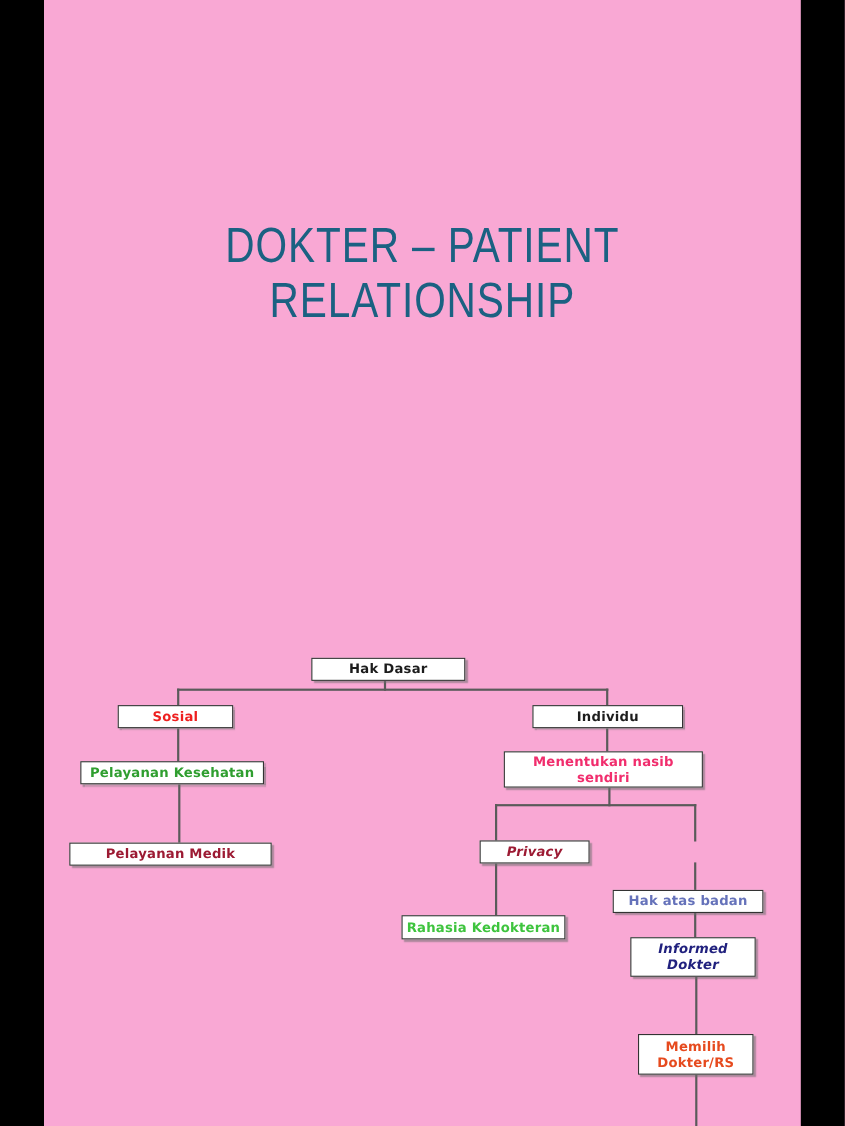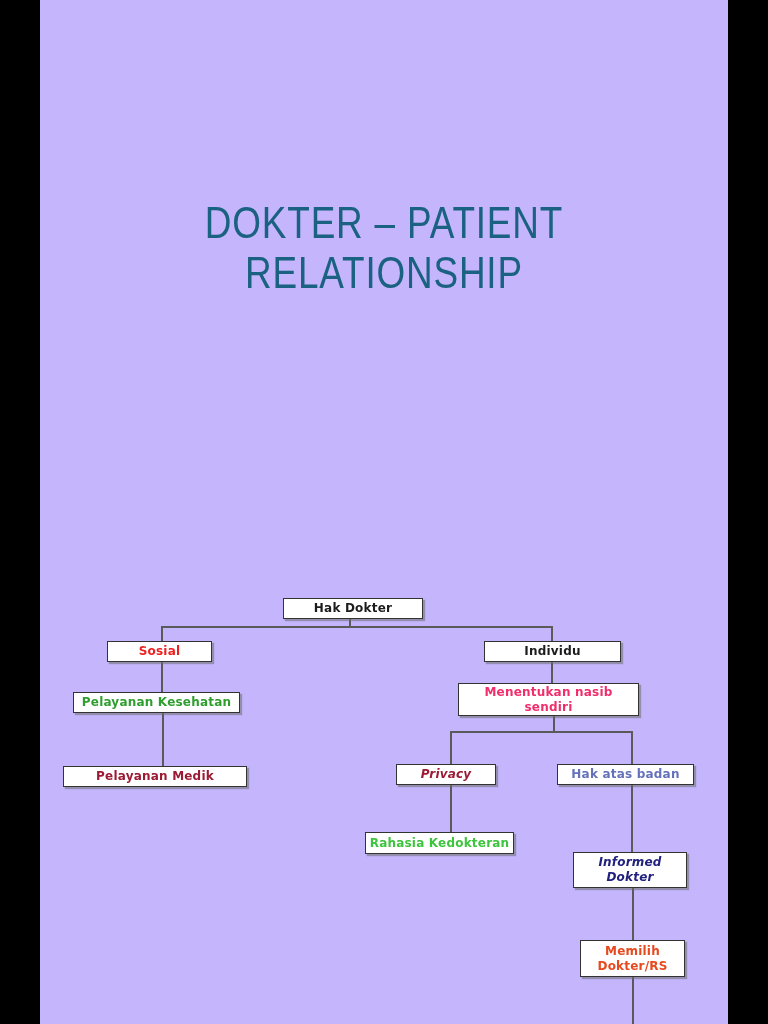--- a/index.html
+++ b/index.html
@@ -6,21 +6,21 @@
   body{
     width:768px;height:1024px;
     background:#000;
     position:relative;
     overflow:hidden;
     font-family:"Liberation Sans","DejaVu Sans",sans-serif;
   }
   .page{
     position:absolute;left:40px;top:0;
     width:688px;height:1024px;
-    background:#c4b5fd;
+    background:#f9a8d4;
   }
   
   .title{
     position:absolute;left:0;top:198px;width:688px;
     text-align:center;
     font-size:45px;line-height:50px;
     letter-spacing:1px;
     transform:scaleX(0.82);
     transform-origin:50% 0;
     font-weight:500;
@@ -98,41 +98,41 @@
     <i class="ln v" id="l-h"></i>
     <i class="ln h" id="l-i"></i>
     <i class="ln v" id="l-j"></i>
     <i class="ln v" id="l-k"></i>
     <i class="ln v" id="l-l"></i>
     <i class="ln v" id="l-m"></i>
     <i class="ln v" id="l-n"></i>
     <i class="ln v" id="l-o"></i>
 
     <div class="node" id="n-hak-dasar" style="color: rgb(28, 28, 28);">
-      <span>Hak Dokter</span>
+      <span>Hak Dasar</span>
     </div>
     <div class="node" id="n-sosial" style="color: rgb(238, 31, 31);">
       <span>Sosial</span>
     </div>
     <div class="node" id="n-individu" style="color: rgb(28, 28, 28);">
       <span>Individu</span>
     </div>
     <div class="node" id="n-pelayanan-kesehatan" style="color: rgb(47, 158, 47);">
       <span>Pelayanan Kesehatan</span>
     </div>
     <div class="node" id="n-menentukan" style="color: rgb(241, 45, 109);">
       <span>Menentukan nasib sendiri</span>
     </div>
     <div class="node" id="n-pelayanan-medik" style="color: rgb(156, 26, 51);">
       <span>Pelayanan Medik</span>
     </div>
-    <div class="node it" id="n-privacy" style="color: rgb(156, 26, 51);">
+    <div class="node it" id="n-privacy" style="color: rgb(156, 26, 51); margin-left: 40px;">
       <span>Privacy</span>
     </div>
-    <div class="node" id="n-hak-atas-badan" style="color: rgb(101, 114, 186);">
+    <div class="node" id="n-hak-atas-badan" style="color: rgb(101, 114, 186); margin-top: 45px;">
       <span>Hak atas badan</span>
     </div>
     <div class="node" id="n-rahasia" style="color: rgb(62, 196, 62);">
       <span>Rahasia Kedokteran</span>
     </div>
     <div class="node it" id="n-informed" style="color: rgb(33, 33, 126);">
       <span>Informed Dokter</span>
     </div>
     <div class="node" id="n-memilih" style="color: rgb(230, 74, 30);">
       <span>Memilih Dokter/RS</span>

